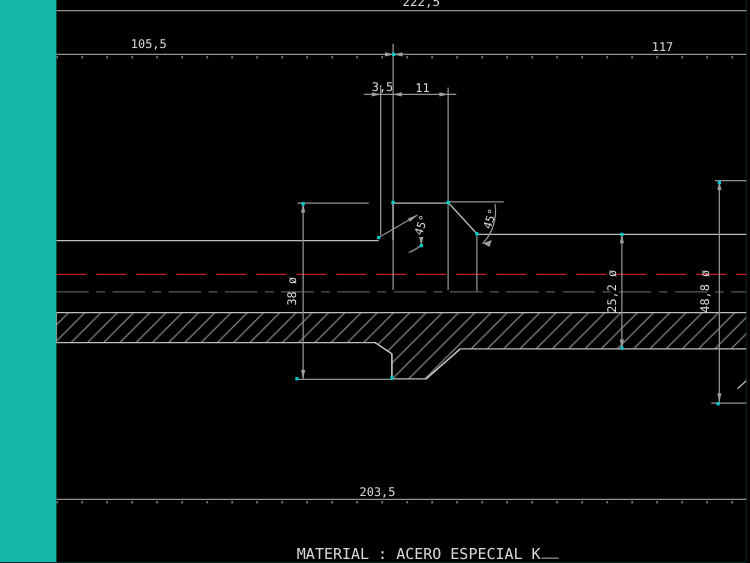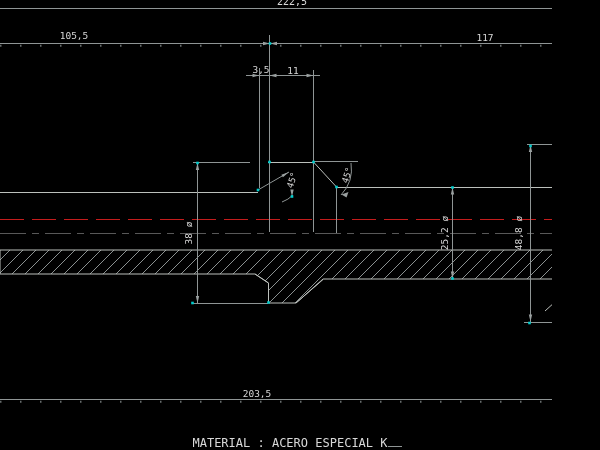--- a/index.html
+++ b/index.html
@@ -1,16 +1,16 @@
 <!DOCTYPE html>
 <html><head>
 <meta charset="utf-8">
 <style>
   html,body{margin:0;padding:0;background:#000;}
-  #stage{position:relative;width:552px;height:450px;background:#14b8a6;overflow:hidden;}
+  #stage{position:relative;width:552px;height:450px;background:#14b8a6;overflow:hidden;padding-left:45px;}
   svg{display:block;}
   text{font-family:"DejaVu Sans Mono",monospace;fill:#d8d8d8;}
   .dim-line{stroke:#8f9595;stroke-width:1;fill:none;}
   .geo-line{stroke:#bcc0bc;stroke-width:1;fill:none;}
   .arrow{fill:#9aa0a0;stroke:none;}
   .tick-dots{stroke:#676d6d;stroke-width:2;}
   .grip{fill:#00cccc;}
   .dimtext{font-size:9.5px;}
   .angtext{font-size:9px;}
   .mattext{font-size:12px;}

